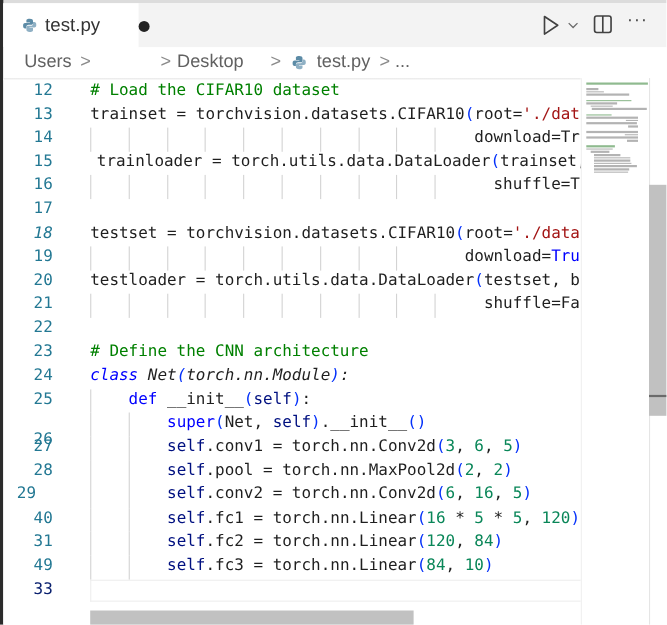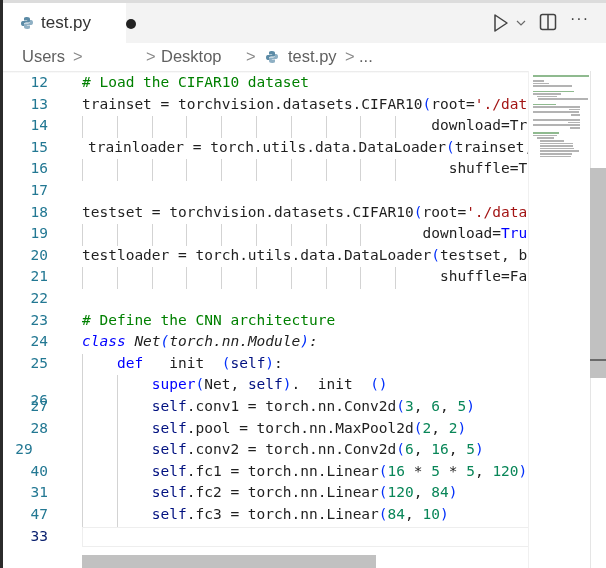--- a/index.html
+++ b/index.html
@@ -118,21 +118,21 @@
     <div class="guide" style="left: 186.4px; top: 159.4px; height: 21.6px;"></div>
     <div class="guide" style="left: 221.2px; top: 159.4px; height: 21.6px;"></div>
     <div class="guide" style="left: 256px; top: 159.4px; height: 21.6px;"></div>
     <div class="guide" style="left: 290.8px; top: 159.4px; height: 21.6px;"></div>
     <div class="guide" style="left: 325.6px; top: 159.4px; height: 21.6px;"></div>
     <div class="guide" style="left: 360.4px; top: 159.4px; height: 21.6px;"></div>
     <div class="guide" style="left: 395.2px; top: 159.4px; height: 21.6px;"></div>
     <div class="code" style="top: 160.4px; left: 82px; width: 446px; overflow: hidden;">                                          shuffle=Tr</div>
     <div class="ln" style="top: 182px;">17</div>
     <div class="code" style="top: 182px; left: 82px; width: 446px; overflow: hidden;"></div>
-    <div class="ln" style="top: 203.6px;">18</div>
+    <div class="ln" style="top: 203.6px; font-style: italic;">18</div>
     <div class="code" style="top: 203.6px; left: 82px; width: 446px; overflow: hidden;">testset = torchvision.datasets.CIFAR10<span class="pa">(</span>root=<span class="st">'./data'</span></div>
     <div class="ln" style="top: 225.2px;">19</div>
     <div class="guide" style="left: 82px; top: 224.2px; height: 21.6px;"></div>
     <div class="guide" style="left: 116.8px; top: 224.2px; height: 21.6px;"></div>
     <div class="guide" style="left: 151.6px; top: 224.2px; height: 21.6px;"></div>
     <div class="guide" style="left: 186.4px; top: 224.2px; height: 21.6px;"></div>
     <div class="guide" style="left: 221.2px; top: 224.2px; height: 21.6px;"></div>
     <div class="guide" style="left: 256px; top: 224.2px; height: 21.6px;"></div>
     <div class="guide" style="left: 290.8px; top: 224.2px; height: 21.6px;"></div>
     <div class="guide" style="left: 325.6px; top: 224.2px; height: 21.6px;"></div>
@@ -178,21 +178,21 @@
     <div class="guide" style="left: 116.8px; top: 440.2px; height: 21.6px;"></div>
     <div class="code" style="top: 441.2px; left: 82px; width: 446px; overflow: hidden;">        <span class="se">self</span>.conv2 = torch.nn.Conv2d<span class="pa">(</span><span class="nu">6</span>, <span class="nu">16</span>, <span class="nu">5</span><span class="pa">)</span></div>
     <div class="ln" style="top: 462.8px;">40</div>
     <div class="guide" style="left: 82px; top: 461.8px; height: 21.6px;"></div>
     <div class="guide" style="left: 116.8px; top: 461.8px; height: 21.6px;"></div>
     <div class="code" style="top: 462.8px; left: 82px; width: 446px; overflow: hidden;">        <span class="se">self</span>.fc1 = torch.nn.Linear<span class="pa">(</span><span class="nu">16</span> * <span class="nu">5</span> * <span class="nu">5</span>, <span class="nu">120</span><span class="pa">)</span></div>
     <div class="ln" style="top: 484.4px;">31</div>
     <div class="guide" style="left: 82px; top: 483.4px; height: 21.6px;"></div>
     <div class="guide" style="left: 116.8px; top: 483.4px; height: 21.6px;"></div>
     <div class="code" style="top: 484.4px; left: 82px; width: 446px; overflow: hidden;">        <span class="se">self</span>.fc2 = torch.nn.Linear<span class="pa">(</span><span class="nu">120</span>, <span class="nu">84</span><span class="pa">)</span></div>
-    <div class="ln" style="top: 506px;">47</div>
+    <div class="ln" style="top: 506px;">49</div>
     <div class="guide" style="left: 82px; top: 505px; height: 21.6px;"></div>
     <div class="guide" style="left: 116.8px; top: 505px; height: 21.6px;"></div>
     <div class="code" style="top: 506px; left: 82px; width: 446px; overflow: hidden;">        <span class="se">self</span>.fc3 = torch.nn.Linear<span class="pa">(</span><span class="nu">84</span>, <span class="nu">10</span><span class="pa">)</span></div>
     <div class="cur-line" style="top: 527.1px; left: 82px;"></div>
     <div class="ln current" style="top: 527.6px; text-align: right;">33</div>
     <div class="code" style="top: 527.6px; left: 82px; width: 446px; overflow: hidden;"></div>
   </div>
 
 <div class="minimap" id="minimap">
     <div class="mm-line" style="top: 4px; left: 4px; width: 56px; background: rgb(106, 163, 106);"></div>

